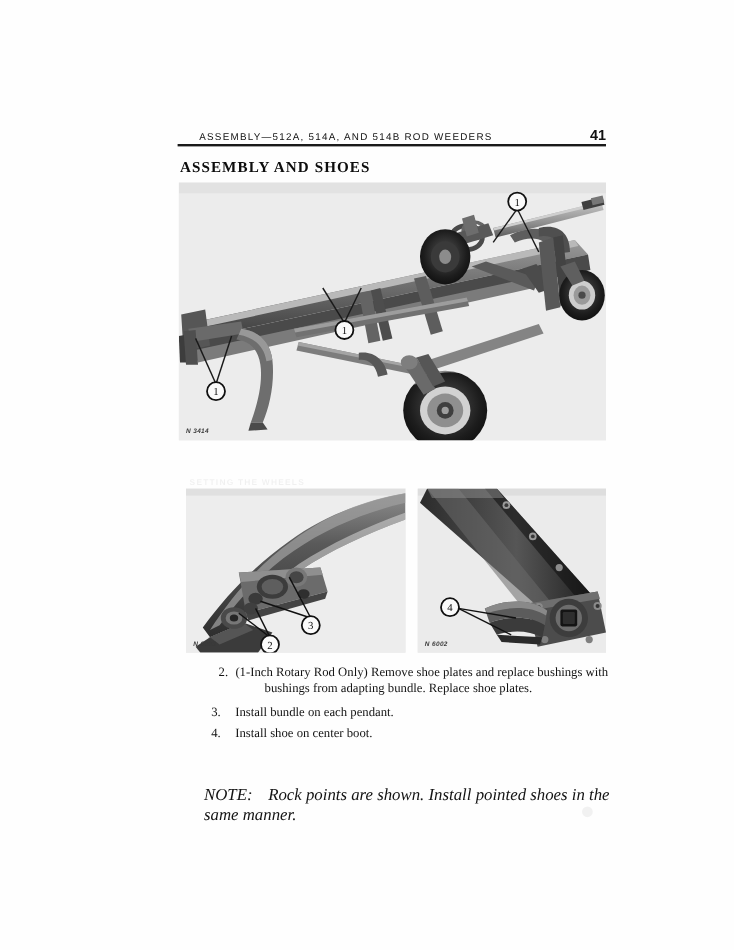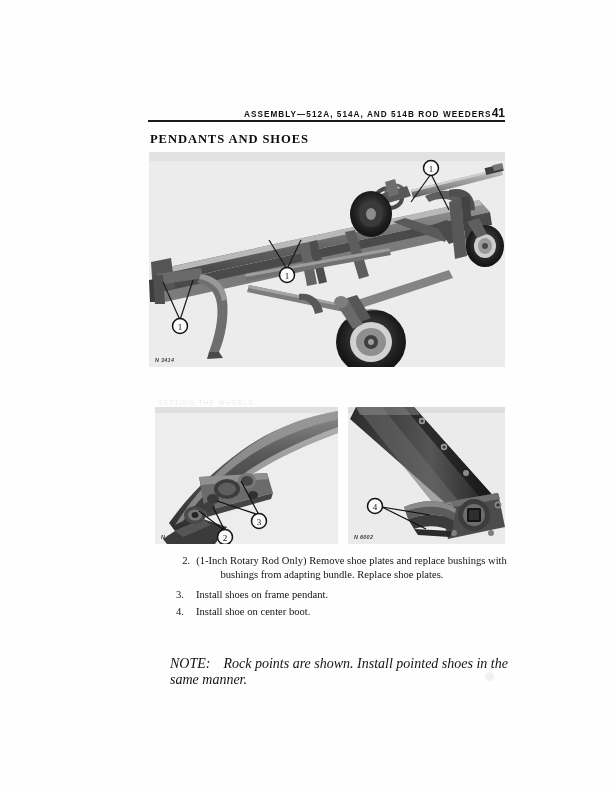--- a/index.html
+++ b/index.html
@@ -29,26 +29,26 @@
     left: 148px;
     top: 106px;
     width: 357px;
     display: flex;
     align-items: baseline;
     justify-content: space-between;
   }
   .header-title {
     font-family: "Liberation Sans", sans-serif;
     font-size: 8.2px;
-    font-weight: 700;
+    font-weight: 400;
     letter-spacing: 1.05px;
     color: #111;
     white-space: nowrap;
     flex: 1;
-    text-align: right;
+    text-align: left;
     padding-left: 18px;
   }
   .header-page-number {
     font-family: "Liberation Sans", sans-serif;
     font-size: 12px;
     font-weight: 700;
     color: #111;
   }
   .header-rule {
     position: absolute;
@@ -176,21 +176,21 @@
   <div class="bleed bleed-b">USE THE PROPER WARNING LOCK BRACKETS</div>
   <div class="bleed bleed-c">SETTING THE WHEELS</div>
   <div class="scan-corner"></div>
 
   <div class="header-row">
     <span class="header-title">ASSEMBLY—512A, 514A, AND 514B ROD WEEDERS</span>
     <span class="header-page-number">41</span>
   </div>
   <div class="header-rule"></div>
 
-  <div class="section-heading">PENDANTS AND SHOES</div>
+  <div class="section-heading">ASSEMBLY AND SHOES</div>
 
   <div class="figure fig-top">
     <svg viewBox="0 0 356 215" preserveAspectRatio="none">
       <defs>
         <linearGradient id="barTop" x1="0" y1="0" x2="0" y2="1">
           <stop offset="0%" stop-color="#9a9a9a"></stop>
           <stop offset="45%" stop-color="#6f6f6f"></stop>
           <stop offset="100%" stop-color="#3c3c3c"></stop>
         </linearGradient>
         <linearGradient id="barLite" x1="0" y1="0" x2="0" y2="1">
@@ -393,21 +393,21 @@
       <text x="27" y="102.5" text-anchor="middle" font-family="Liberation Serif, serif" font-size="9" fill="#111">4</text>
     </svg>
     <span class="fig-code">N 6002</span>
   </div>
 
   <div class="step step-2">
     <span class="step-num">2.</span><span>(1-Inch Rotary Rod Only) Remove shoe plates and replace bushings with bushings from adapting bundle. Replace shoe plates.</span>
   </div>
 
   <div class="step step-3">
-    <span class="step-num">3.</span><span>Install shoes on frame pendant.</span>
+    <span class="step-num">3.</span><span>Install bundle on each pendant.</span>
   </div>
 
   <div class="step step-4">
     <span class="step-num">4.</span><span>Install shoe on center boot.</span>
   </div>
 
   <div class="note">
     <span class="note-label">NOTE:</span><span>Rock points are shown. Install pointed shoes in the same manner.</span>
   </div>
 

